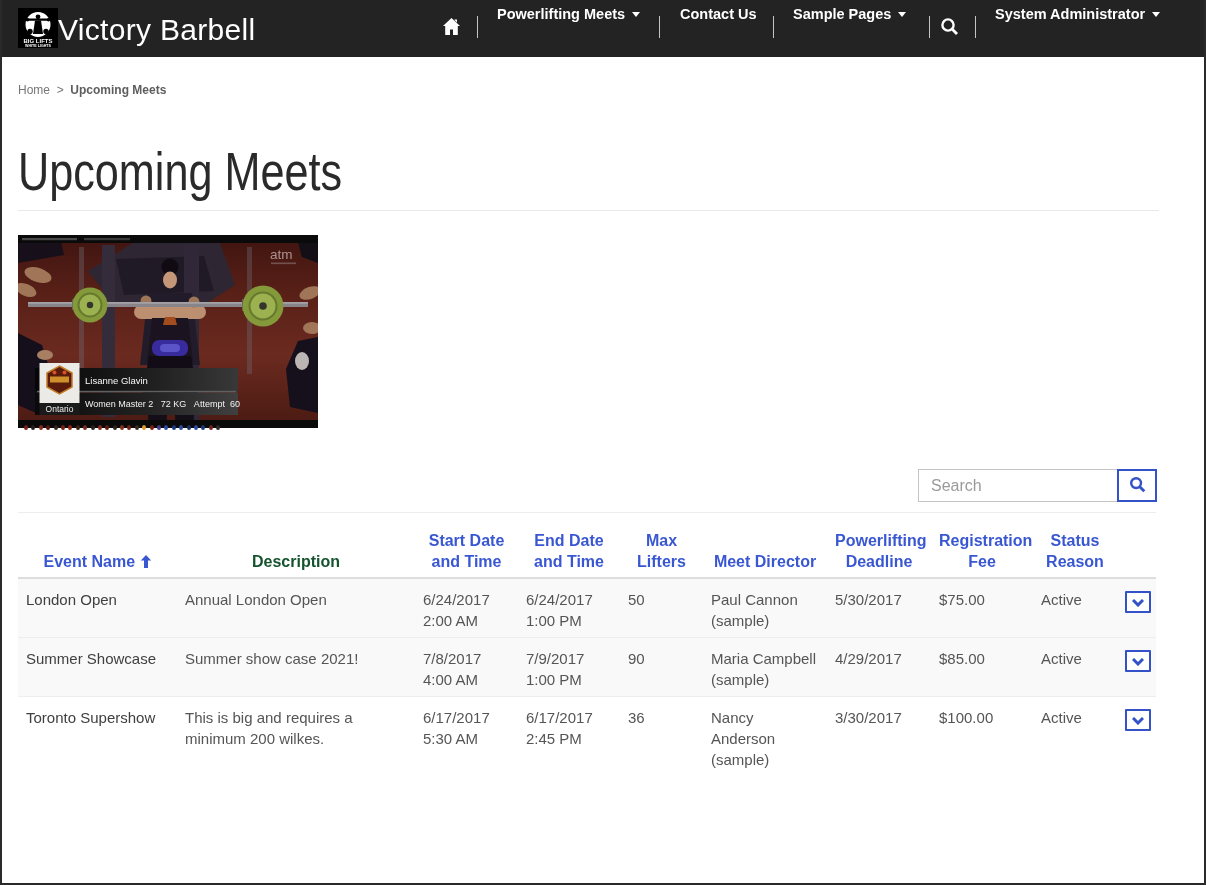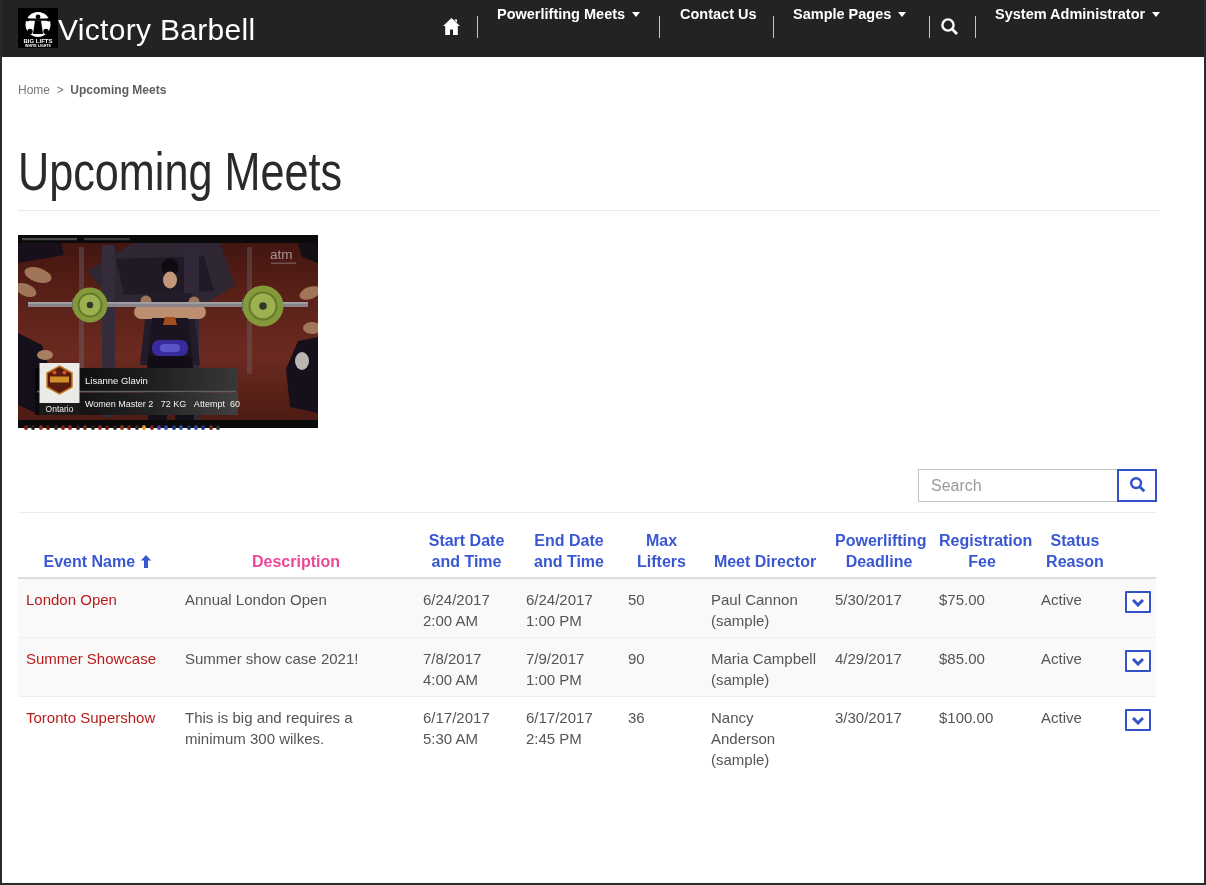--- a/index.html
+++ b/index.html
@@ -34,25 +34,25 @@
 .search .inp { position:absolute; left:0; top:0; width:200px; height:33px;
   border:1px solid #c4c4c4; background:#fff; color:#9a9a9a; font-size:16px;
   line-height:31px; padding-left:12px; }
 .search .btn { position:absolute; left:199px; top:0; width:40px; height:33px;
   border:2px solid #3452c8; background:#fff; text-align:center; }
 
 table { position:absolute; left:18px; top:512px; width:1138px; border-collapse:collapse;
   table-layout:fixed; font-size:15px; color:#555; border-top:1px solid #ededed; }
 th { text-align:center; vertical-align:bottom; padding:8px; padding-top:17px; padding-bottom:5px;
   font-size:16px; color:#3a57d2; border-bottom:2px solid #ddd; line-height:21px; font-weight:bold;}
-th.dark { color:#ec4899; }
+th.dark { color:#14532d; }
 td { vertical-align:top; padding:6px 8px 10px 8px; padding-top:10px; padding-bottom:6px; line-height:21px; border-top:1px solid #eee; }
 tr.odd td { background:#f9f9f9; }
 tbody tr:first-child td { border-top:none; }
-a { color:#b91c1c; text-decoration:none;margin-top:12px; }
+a { color:#404040; text-decoration:none;margin-top:12px; }
 .dd { display:block; width:26px; height:22px; border:2px solid #3452c8; background:#fff;
   border-radius:1px; text-align:center; line-height:18px; margin-top:2px; }
 </style>
 </head>
 <body>
 <div class="page">
   <div class="nav">
     <svg class="logo" viewBox="0 0 40 40">
       <rect width="40" height="40" fill="#000"></rect>
       <circle cx="20" cy="16.5" r="12.5" fill="#fff"></circle>
@@ -246,21 +246,21 @@
           <td>$85.00</td>
           <td>Active</td>
         <td>
             <span class="dd"><svg width="12" height="8" viewBox="0 0 12 8">
                 <path d="M1 1 L6 6 L11 1" fill="none" stroke="#3452c8" stroke-width="3"></path>
               </svg></span>
           </td>
       </tr>
       <tr>
         <td><a>Toronto Supershow</a></td>
-          <td>This is big and requires a minimum 300 wilkes.</td>
+          <td>This is big and requires a minimum 200 wilkes.</td>
         <td>6/17/2017 5:30 AM</td>
           <td>6/17/2017 2:45 PM</td>
           <td>36</td>
         <td>Nancy Anderson (sample)</td>
           <td>3/30/2017</td>
           <td>$100.00</td>
           <td>Active</td>
         <td>
             <span class="dd"><svg width="12" height="8" viewBox="0 0 12 8">
                 <path d="M1 1 L6 6 L11 1" fill="none" stroke="#3452c8" stroke-width="3"></path>

